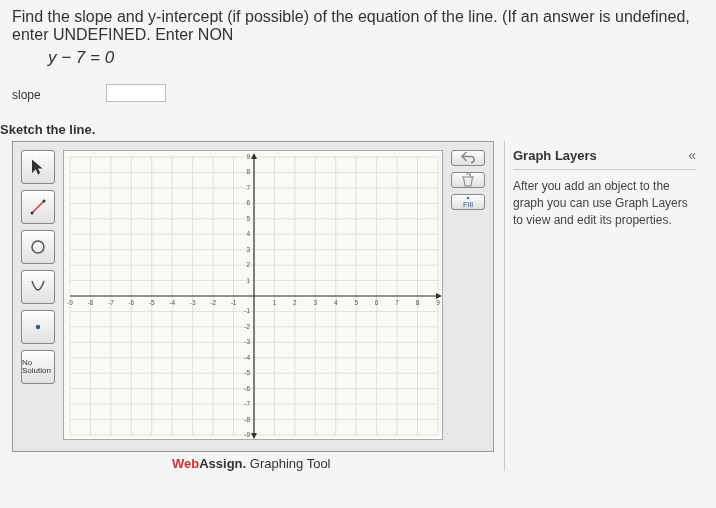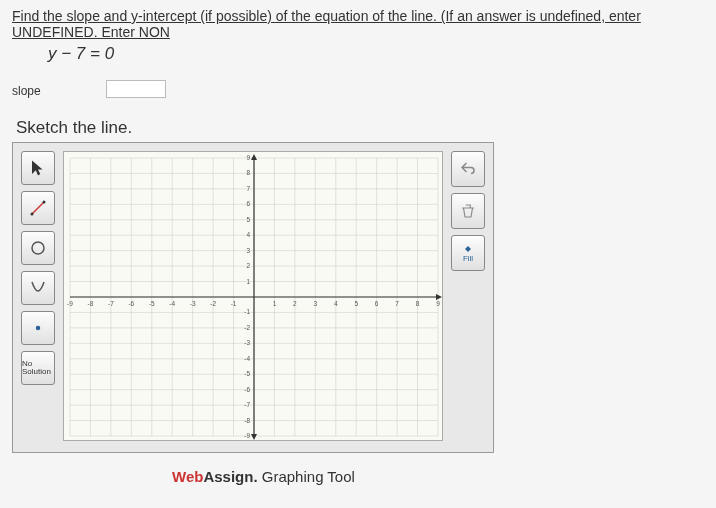--- a/index.html
+++ b/index.html
@@ -5,35 +5,35 @@
     * { box-sizing: border-box; margin: 0; padding: 0; }
     body {
       font-family: Arial, sans-serif;
       font-size: 12px;
       background: #f5f5f5;
       color: #333;
       width: 716px;
       height: 508px;
       overflow: hidden;
     }
-    .question-text { padding: 8px 12px 4px; font-size: 14px; text-decoration: underline; }
+    .question-text { padding: 8px 12px 4px; font-size: 16px; }
     .equation { padding: 0 0 8px 48px; font-size: 17px; font-style: italic;}
     .answers { padding: 4px 12px 8px; }
     .answer-row { margin: 4px 0; display: flex; align-items: flex-end; }
     .answer-label { width: 90px; }
     .xy { font-style: italic; }
     .blank {
       display: inline-block;
       border: 1px solid #bbb;
       background: #fff;
       height: 18px;
       width: 60px;
       margin: 0 4px;
     }
-    .sketch-label { padding: 8px 16px 4px; font-size: 17px; }
+    .sketch-label { padding: 8px 0 4px; font-size: 13px; font-weight: bold; }
     .main-area { display: flex; gap: 10px; padding: 0 12px; }
     .graph-panel {
       display: flex;
       border: 1px solid #999;
       background: #e8e8e8;
       padding: 4px;
     }
     .toolbar {
       display: flex;
       flex-direction: column;
@@ -42,27 +42,27 @@
     }
     .tool-btn {
       width: 34px; height: 34px;
       border: 1px solid #888;
       background: linear-gradient(#fdfdfd,#e0e0e0);
       border-radius: 3px;
       display: flex; align-items: center; justify-content: center;
       font-size: 14px;
       cursor: pointer;
     }
-    .tool-btn.small { height: 36px; font-size: 9px; }
+    .tool-btn.small { height: 16px; font-size: 9px; }
     .tool-btn svg { width: 18px; height: 18px; }
     .right-toolbar { display:flex; flex-direction:column; gap:6px; padding:4px;}
     .graph-wrap { padding: 4px; }
     .graph-svg { background: #fafaf5; border: 1px solid #aaa; }
     .help { font-size: 10px; color: #666; padding: 4px 8px; cursor:pointer;}
-    .footer-attr { font-size: 15px; padding: 4px 0 0 160px; margin-top: 11px; }
+    .footer-attr { font-size: 13px; padding: 4px 0 0 160px; }
     .footer-attr b { color: #c33; font-weight: bold;}
     .layers-panel {
       flex: 1;
       border-left: 1px solid #ccc;
       padding: 6px 8px;
     }
     .layers-head {
       display:flex; justify-content:space-between; align-items:center;
       border-bottom: 1px solid #ccc;
       padding-bottom: 6px; margin-bottom: 8px;
@@ -226,13 +226,20 @@
             </svg>
           <span class="fill-text">Fill</span>
         </div>
       </div>
     </div>
     <div class="footer-attr">
       <b>Web</b><b style="color:#333;">Assign.</b><span> Graphing Tool</span>
     </div>
   </div>
 
+  <div class="layers-panel">
+    <div class="layers-head">
+      <h3>Graph Layers</h3>
+      <span class="chev">«</span>
+    </div>
+    <div class="layers-body">After you add an object to the graph you can use Graph Layers to view and edit its properties.</div>
+  </div>
 </div>
 
 </body></html>

